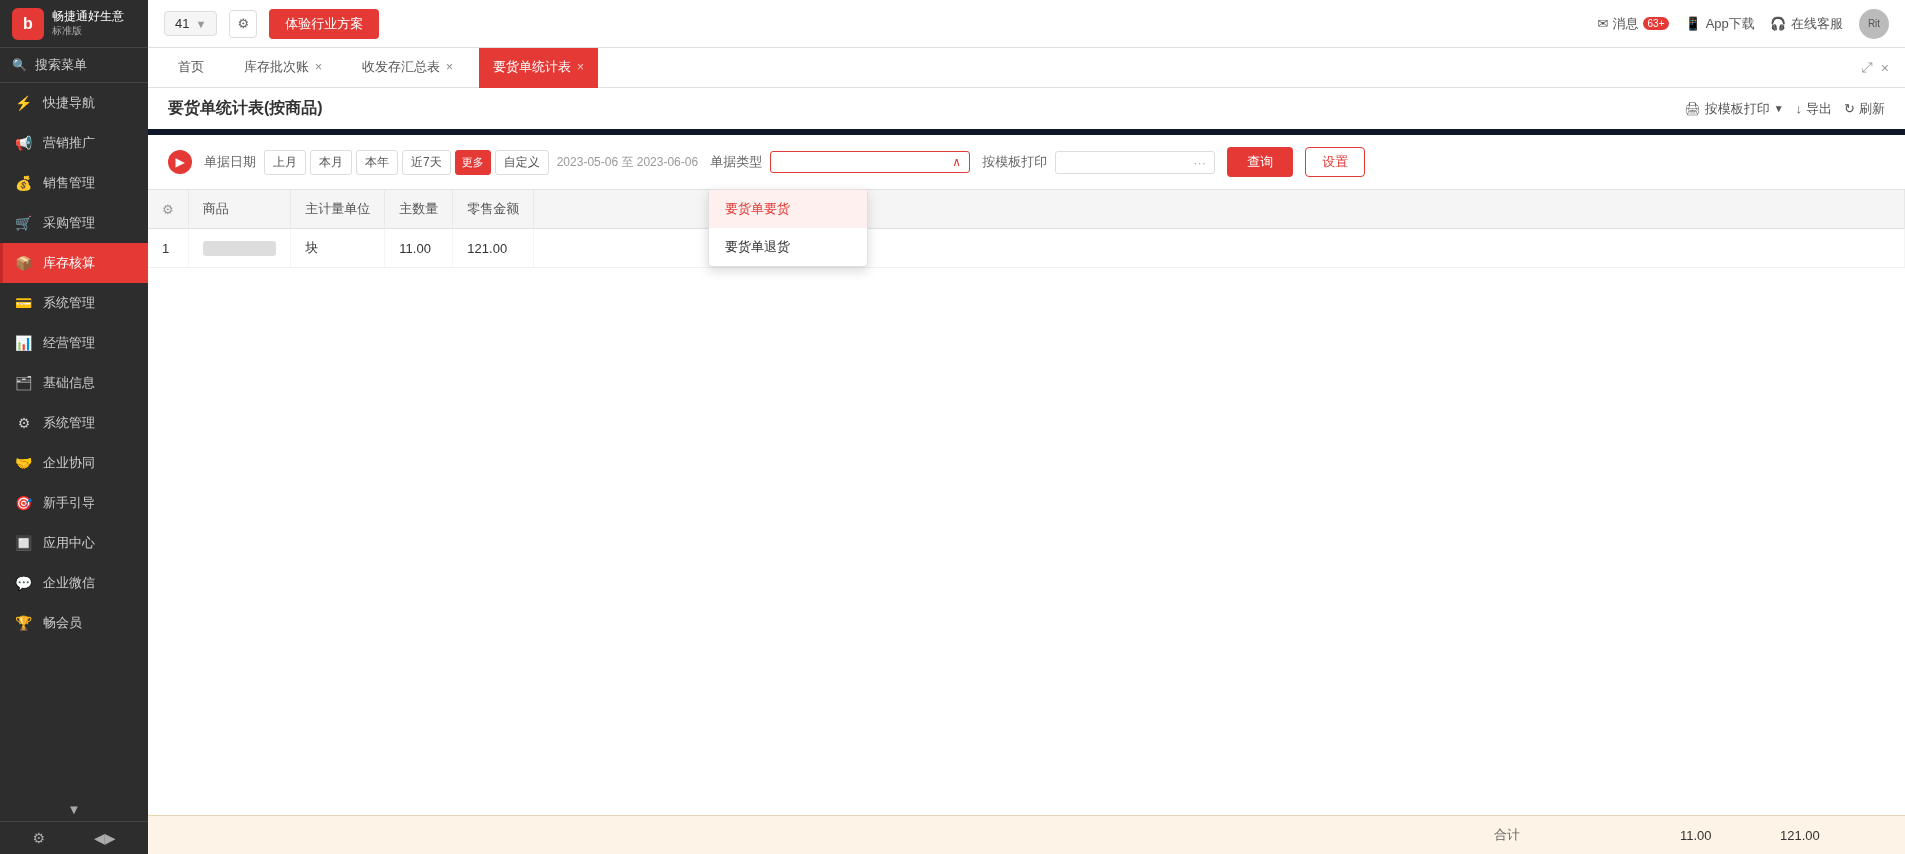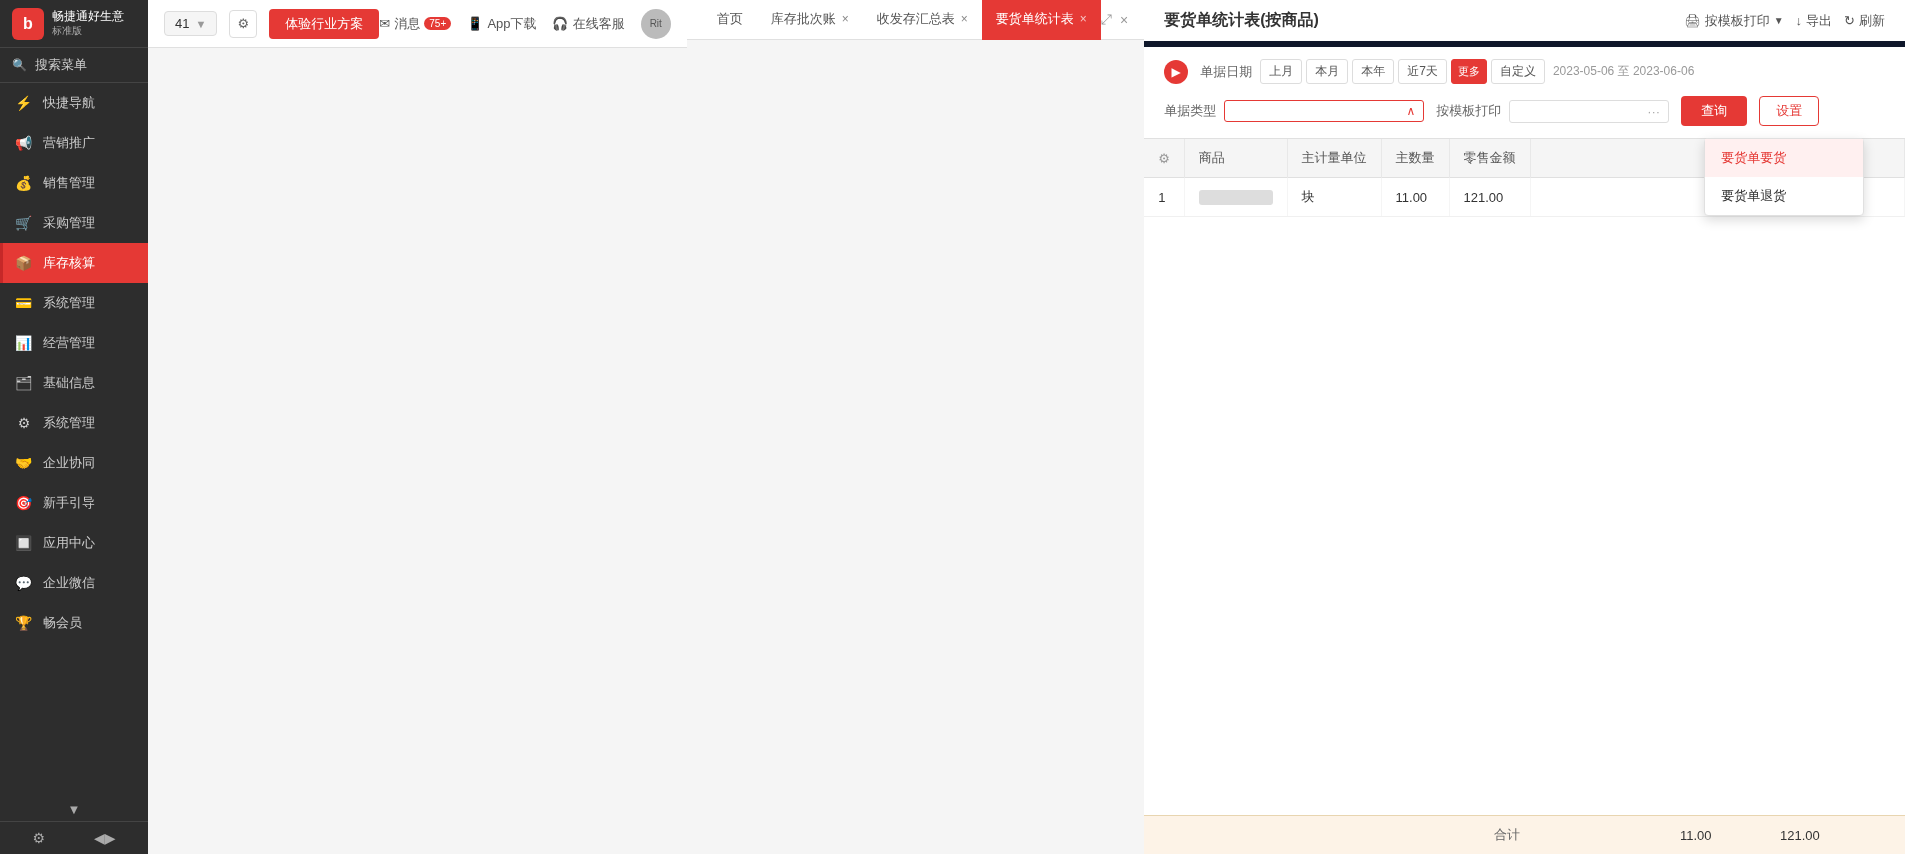--- a/index.html
+++ b/index.html
@@ -93,21 +93,21 @@
     .sidebar-footer-btn {
       color: #aaa;
       cursor: pointer;
       font-size: 14px;
     }
 
     
     .main {
       flex: 1;
       display: flex;
-      flex-direction: row;
+      flex-direction: column;
       height: 100%;
       overflow: hidden;
     }
 
     
     .topbar {
       background: #fff;
       border-bottom: 1px solid #e0e0e0;
       display: flex;
       align-items: center;
@@ -187,21 +187,21 @@
 
     
     .tabs-bar {
       background: #fff;
       border-bottom: 1px solid #e0e0e0;
       display: flex;
       align-items: center;
       padding: 0 16px;
       height: 40px;
       flex-shrink: 0;
-      gap: 0;
+      gap: 12px;
     }
     .tab-item {
       display: flex;
       align-items: center;
       padding: 0 14px;
       height: 40px;
       font-size: 13px;
       color: #555;
       cursor: pointer;
       border-bottom: 2px solid transparent;
@@ -554,21 +554,21 @@
       </div>
       <div class="topbar-settings">
         <span>⚙</span>
       </div>
       <button class="topbar-trial-btn">体验行业方案</button>
     </div>
     <div class="topbar-right">
       <div class="topbar-right-item">
         <span>✉</span>
         <span>消息</span>
-        <span class="badge">75+</span>
+        <span class="badge">63+</span>
       </div>
       <div class="topbar-right-item">
         <span>📱</span>
         <span>App下载</span>
       </div>
       <div class="topbar-right-item">
         <span>🎧</span>
         <span>在线客服</span>
       </div>
       <div class="avatar">

